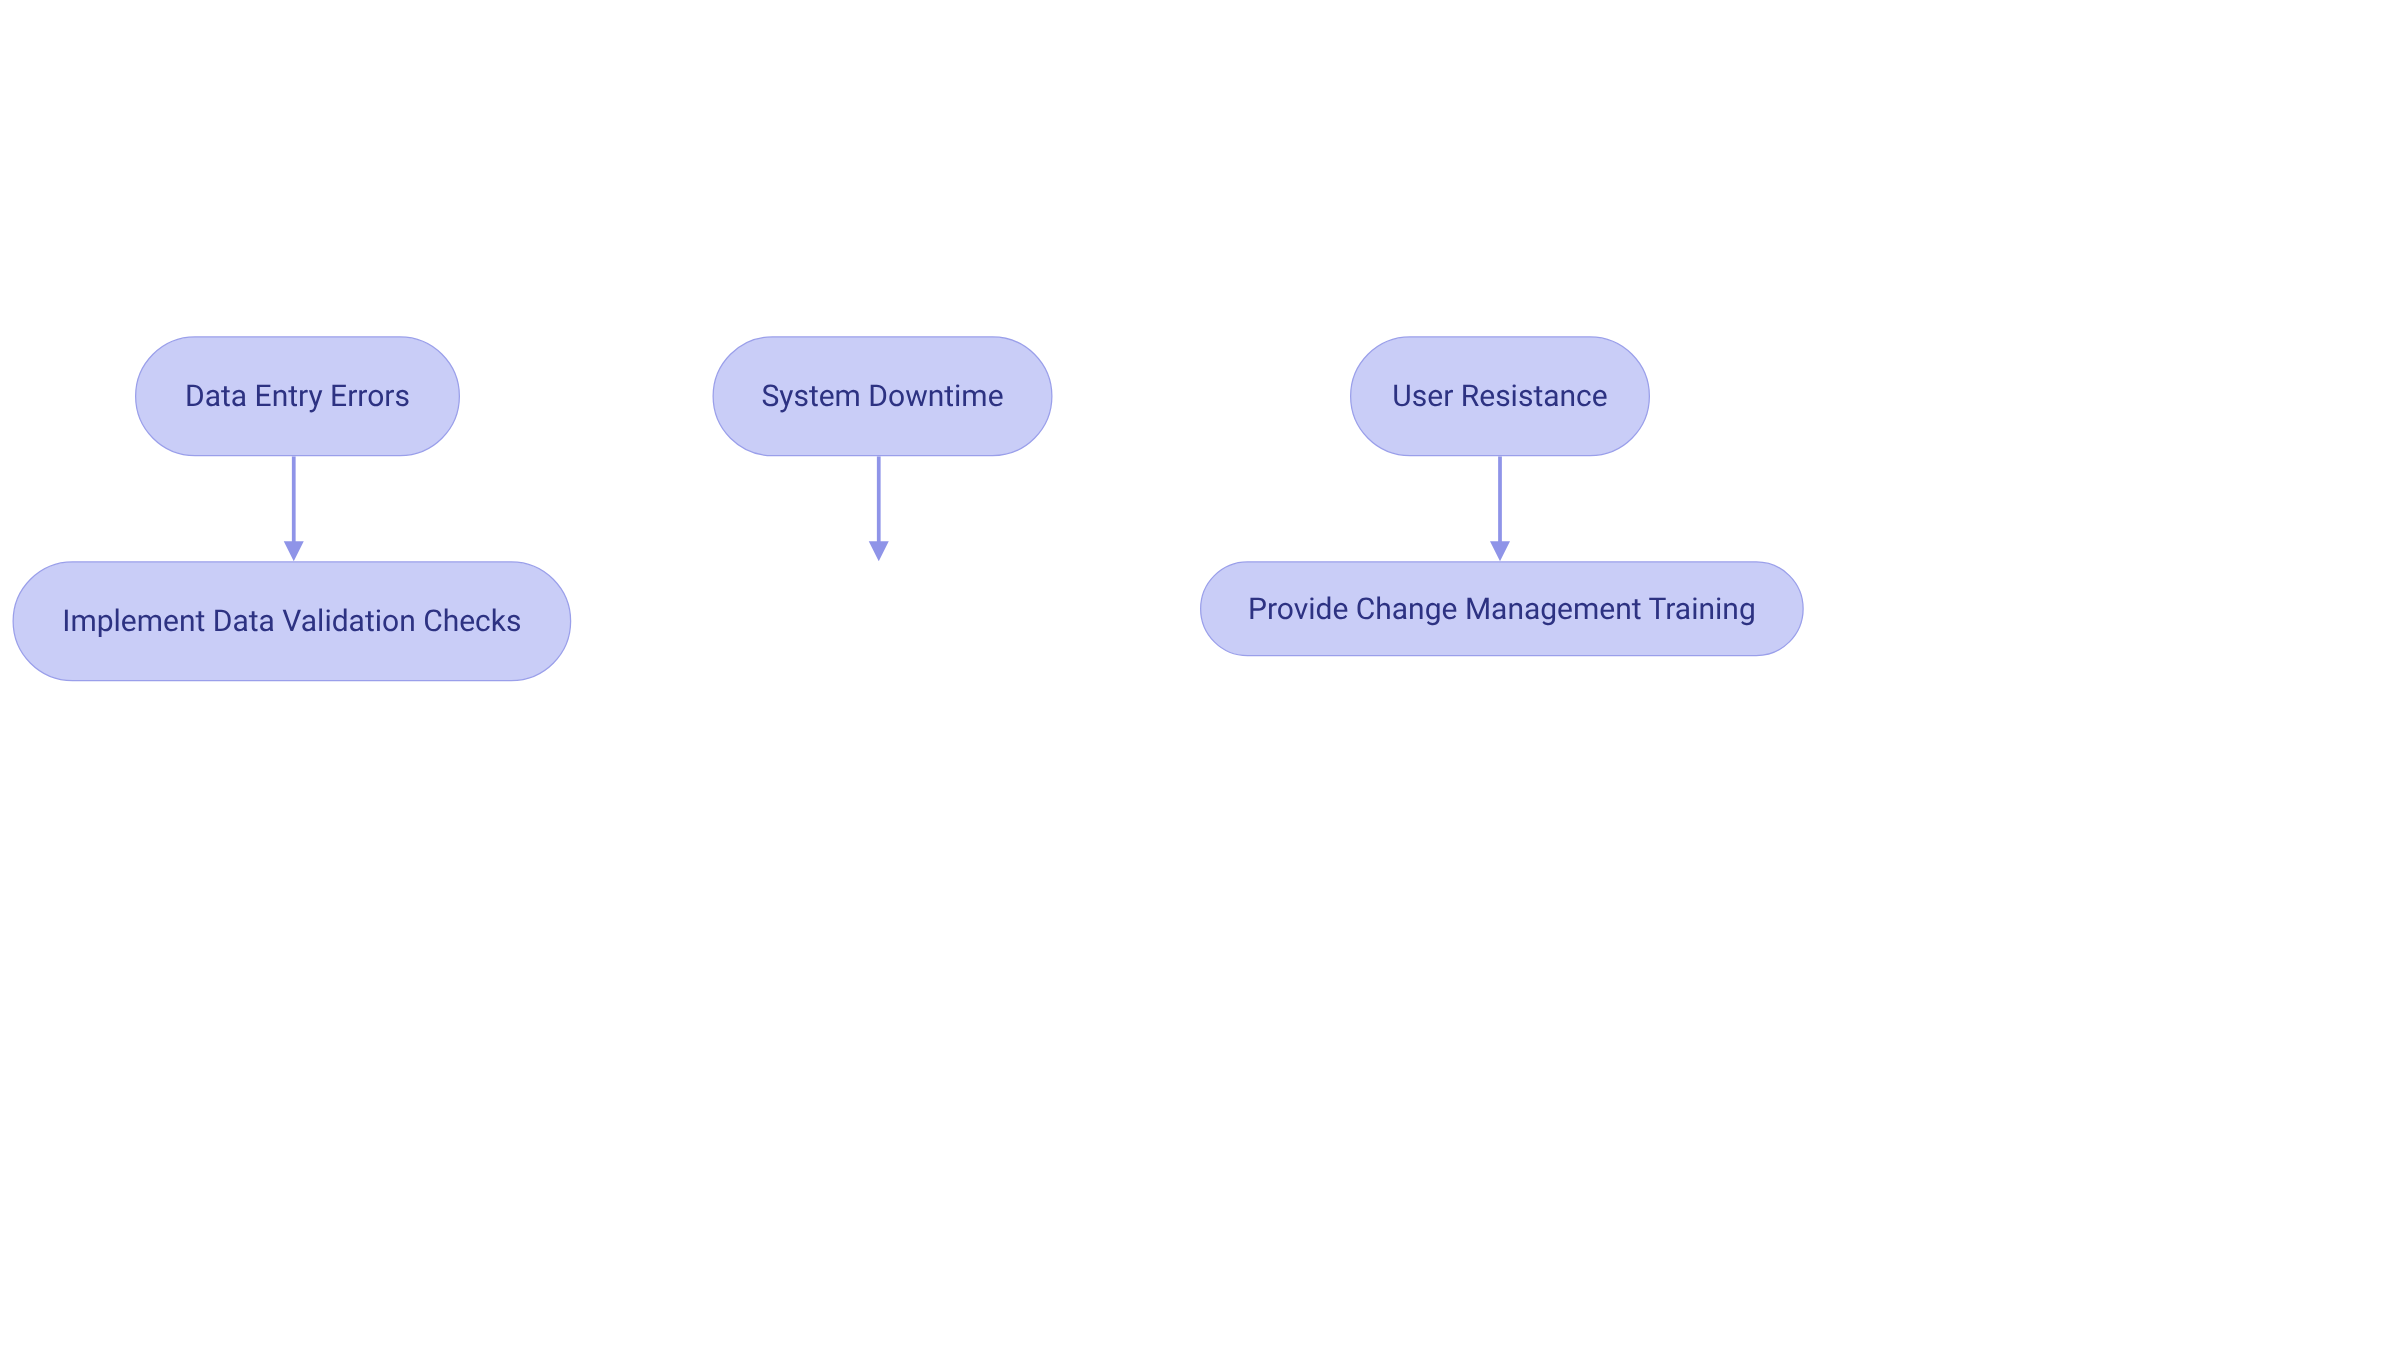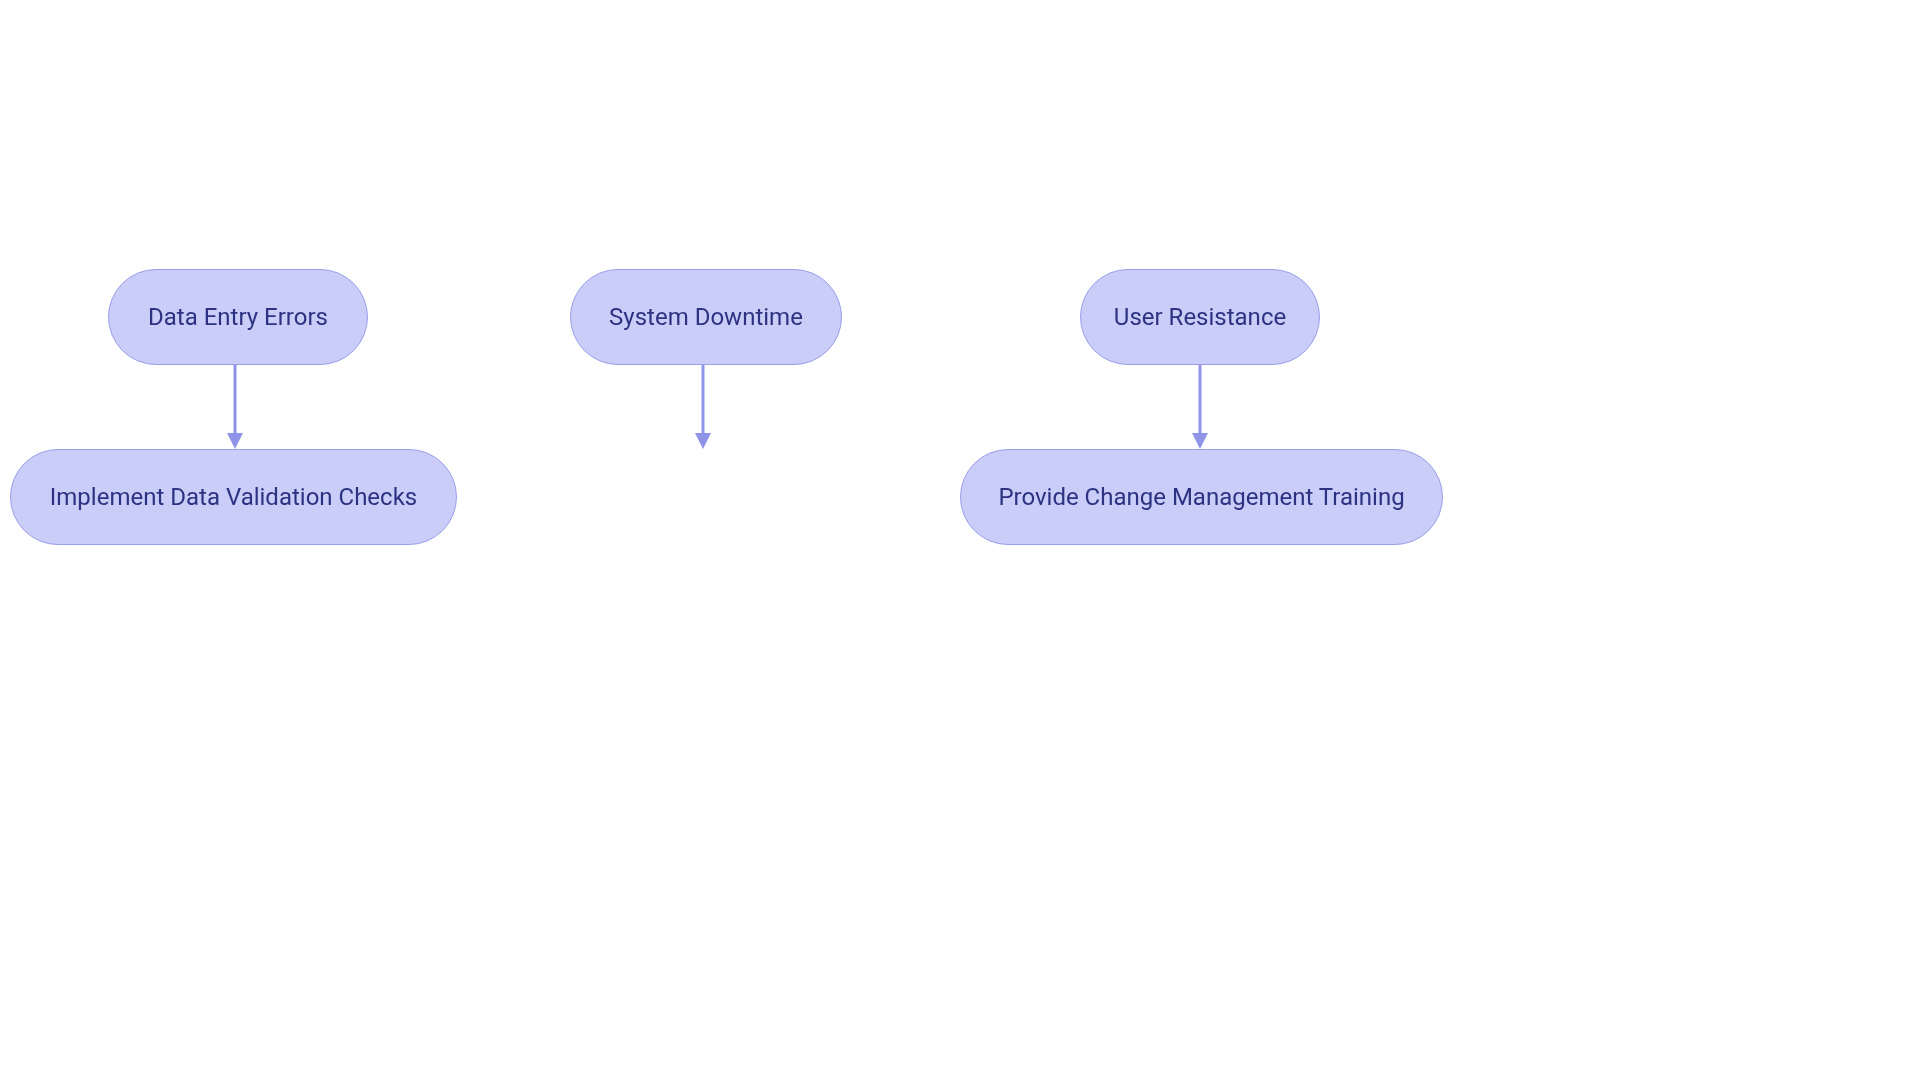--- a/index.html
+++ b/index.html
@@ -71,17 +71,17 @@
 
   <div class="node" style="left:1080px; top:269px; width:240px; height:96px;">
     <span>User Resistance</span>
   </div>
 
   <svg class="arrow" style="left:1185px; top:365px; width:30px; height:84px;">
     <line class="arrow-line" x1="15" y1="0" x2="15" y2="70"></line>
     <polygon class="arrow-head" points="15,84 7,68 23,68"></polygon>
   </svg>
 
-  <div class="node" style="left:960px; top:449px; width:483px; height:96px;">
+  <div class="node" style="left:960px; top:449px; width:483px; height:76px;">
     <span>Provide Change Management Training</span>
   </div>
 
 </div>
 
 </body></html>

